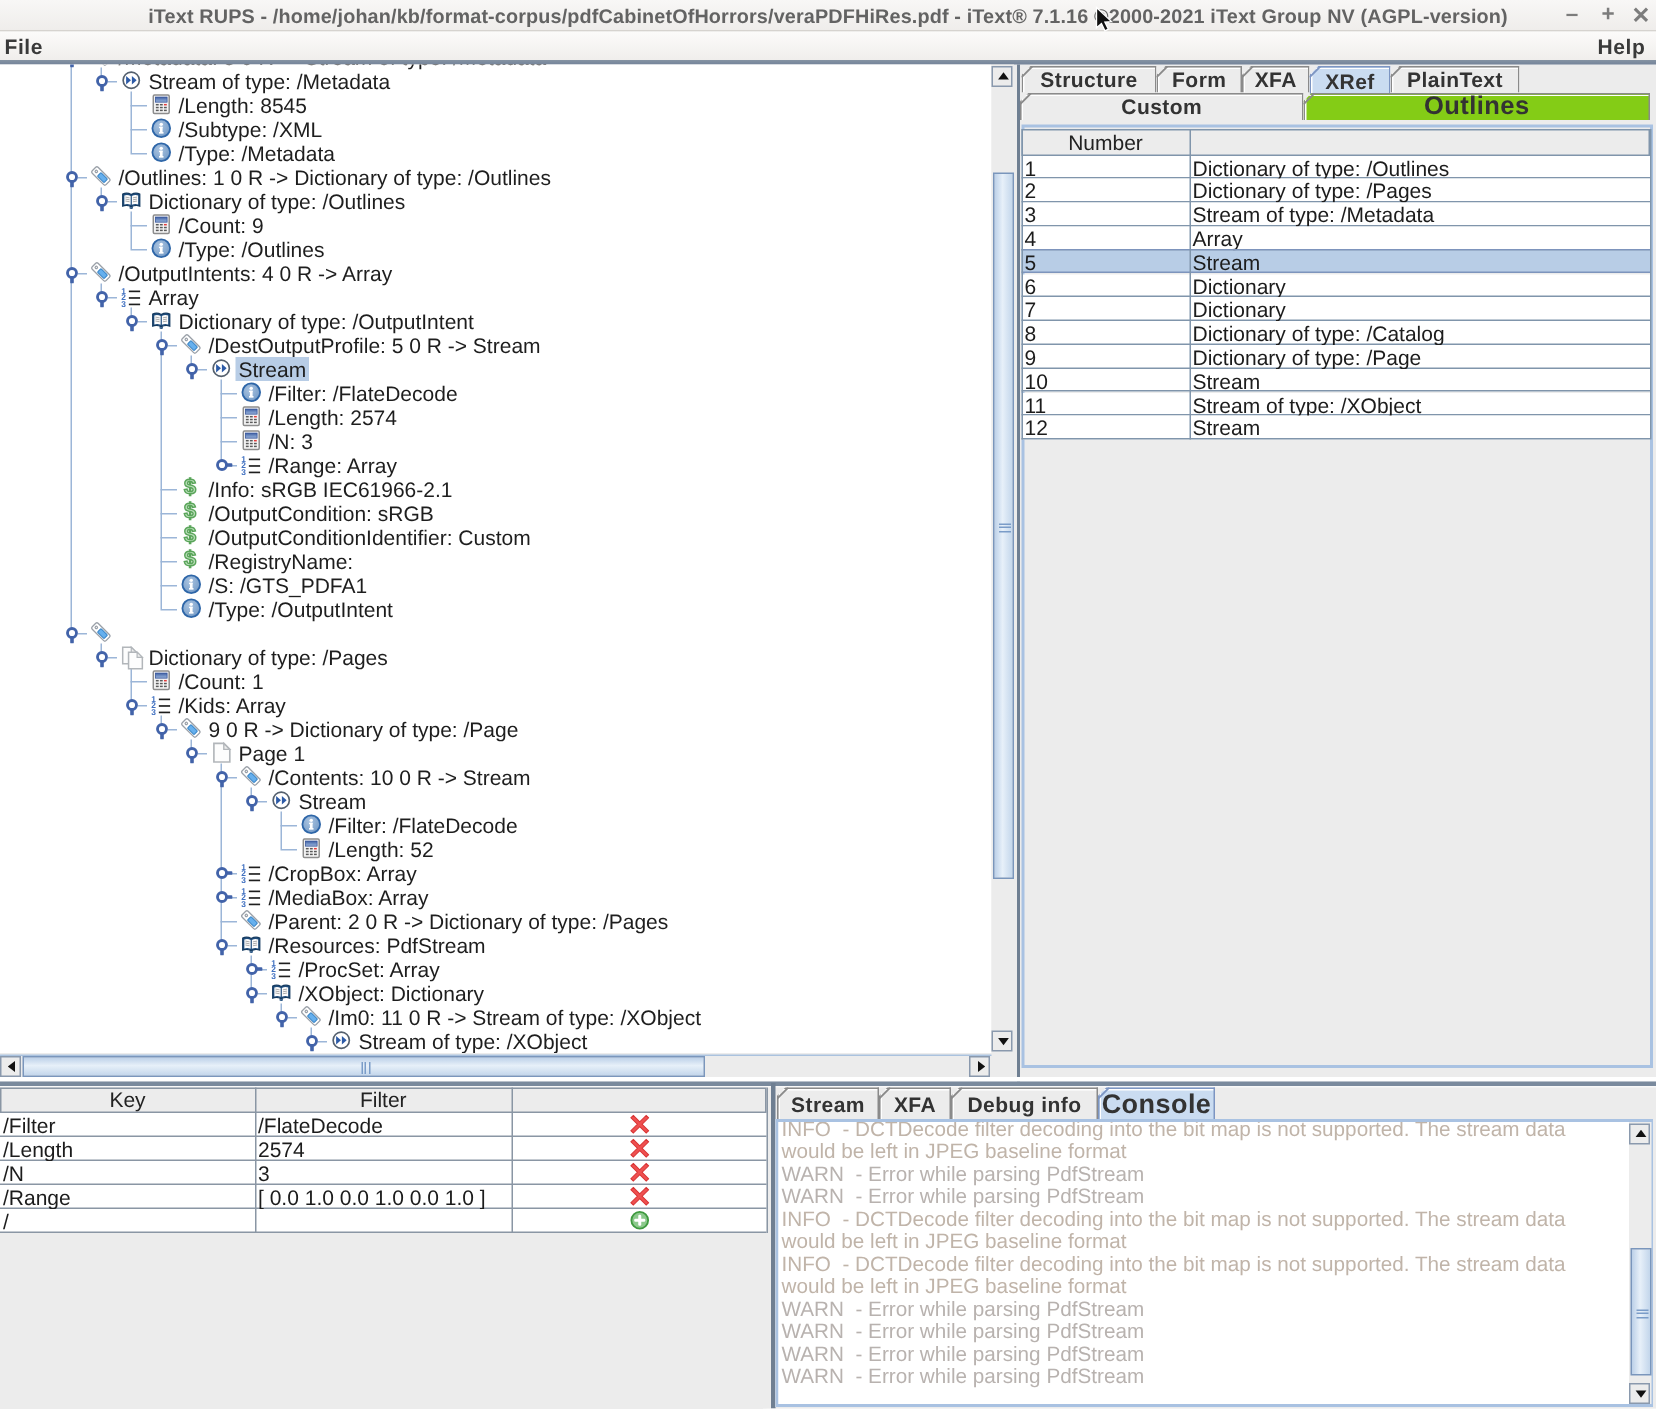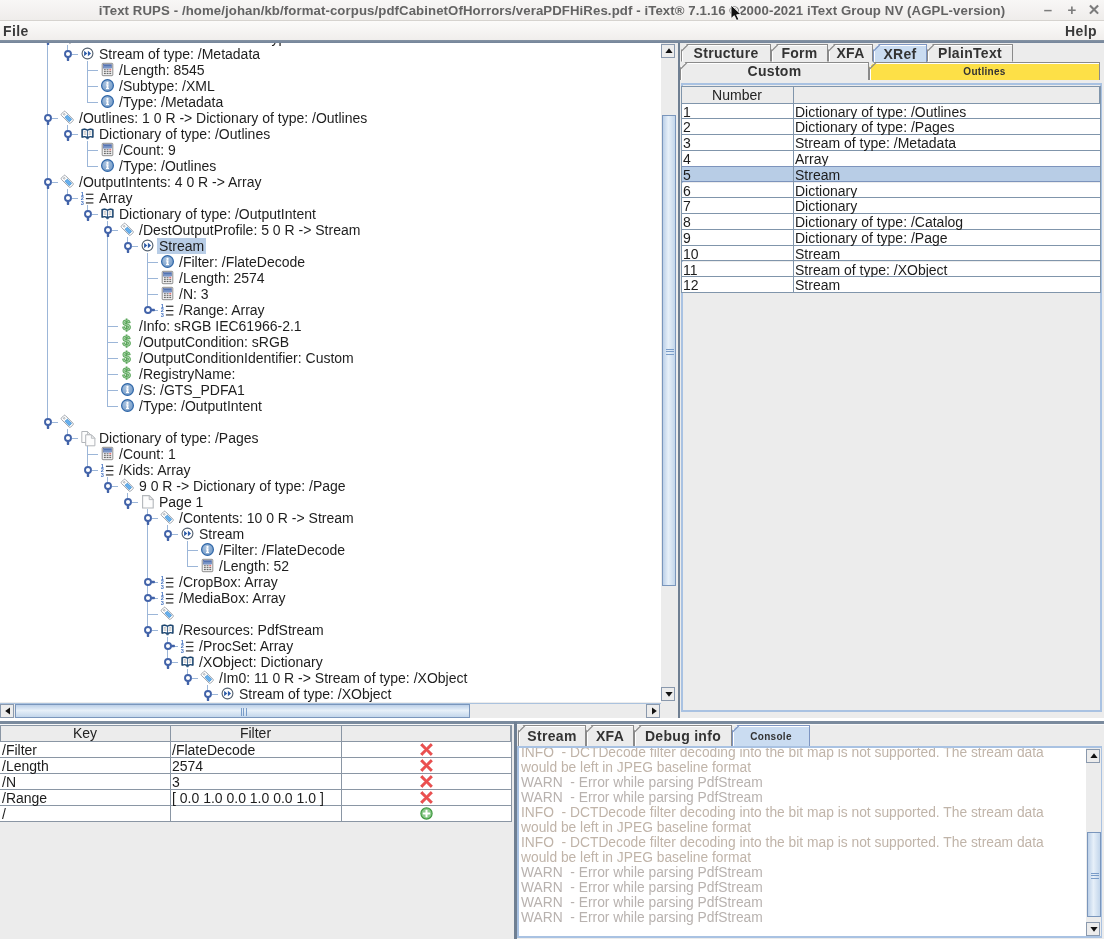--- a/index.html
+++ b/index.html
@@ -580,20 +580,21 @@
         <text x="-0.2" y="13.7" font-size="5.6" font-weight="bold" fill="#4070c0" font-family="Liberation Sans,sans-serif">3</text>
       </svg>
 <div class="trow" style="left:179px;top:547.5px">/MediaBox: Array</div>
 <svg width="13" height="13" viewBox="0 0 13 13" style="position:absolute;left:161px;top:564.5px;overflow:visible">
         <g transform="rotate(45 6.5 6.5)">
           <rect x="-0.3" y="3.8" width="13" height="5.5" rx="1.1" fill="#fff" stroke="#9aa0a8" stroke-width="0.9"></rect>
           <circle cx="1.9" cy="6.55" r="0.8" fill="#fff" stroke="#9aa0a8" stroke-width="0.8"></circle>
           <rect x="4.6" y="4.9" width="6.2" height="3.3" rx="0.5" fill="#66b0ee" stroke="#3a86c8" stroke-width="0.7"></rect>
         </g>
       </svg>
+<div class="trow" style="left:179px;top:563.5px">/Parent: 2 0 R -&gt; Dictionary of type: /Pages</div>
 <div class="tl" style="left:152px;top:587.5px;width:6px;height:1px"></div>
 <svg width="18" height="18" viewBox="0 0 18 18" style="position:absolute;left:138.5px;top:578.5px;overflow:visible">
         <rect x="7.8" y="11.1" width="2.4" height="4.8" rx="0.6" fill="#4263a9"></rect>
         <circle cx="9" cy="9" r="3.0" fill="#fff" stroke="#4263a9" stroke-width="1.9"></circle>
       </svg>
 <svg width="13" height="13" viewBox="0 0 13 13" style="position:absolute;left:161px;top:580.5px;overflow:visible">
         <path d="M0.8,2.4 Q3.6,1.1 6.5,2.7 Q9.4,1.1 12.2,2.4 L12.2,10.4 Q9.4,9.2 6.5,10.9 Q3.6,9.2 0.8,10.4 Z" fill="#1e4c7c" stroke="#143a60" stroke-width="0.8"></path>
         <path d="M1.9,3.3 Q4,2.5 6.1,3.7 L6.1,9.5 Q4,8.6 1.9,9.3 Z" fill="#fdfdfd"></path>
         <path d="M11.1,3.3 Q9,2.5 6.9,3.7 L6.9,9.5 Q9,8.6 11.1,9.3 Z" fill="#fdfdfd"></path>
         <g stroke="#9a9a9a" stroke-width="0.55">
@@ -722,21 +723,21 @@
       <line x1="0" y1="7.5" x2="7.5" y2="0" stroke="#7d95c2" stroke-width="1.2"></line>
     </svg>
     <div class="tab" style="left:927px;top:44px;width:86px;height:17.5px;background:#ececec;font-size:14px;border-color:#8a8a8a">PlainText</div>
     <svg width="9" height="9" style="position:absolute;left:927px;top:44px">
       <line x1="0" y1="7.5" x2="7.5" y2="0" stroke="#8a8a8a" stroke-width="1.2"></line>
     </svg>
     <div class="tab" style="left:680px;top:61.5px;width:189px;height:18.5px;background:#ececec;font-size:14px;border-color:#8a8a8a">Custom</div>
     <svg width="9" height="9" style="position:absolute;left:680px;top:61.5px">
       <line x1="0" y1="7.5" x2="7.5" y2="0" stroke="#8a8a8a" stroke-width="1.2"></line>
     </svg>
-    <div class="tab" style="left:869px;top:61.5px;width:231px;height:18.5px;background:#fde047;font-size:10px;border-color:#8a8a8a">Outlines</div>
+    <div class="tab" style="left:869px;top:61.5px;width:231px;height:18.5px;background:#84cc16;font-size:17px;border-color:#8a8a8a">Outlines</div>
     <svg width="9" height="9" style="position:absolute;left:869px;top:61.5px">
       <line x1="0" y1="7.5" x2="7.5" y2="0" stroke="#8a8a8a" stroke-width="1.2"></line>
     </svg>
 <div style="position:absolute;left:681px;top:83px;width:421px;height:629px;border:2px solid #a9c2e2;background:#ececec"></div>
 <div style="position:absolute;left:681px;top:86px;width:419px;height:17.5px;background:#ececec;border:1px solid #8095ab;box-sizing:border-box"></div>
 <div class="tctr" style="left:681px;top:87px;width:112px">Number</div>
 <div style="position:absolute;left:681px;top:103.5px;width:419px;height:15.8px;background:#fff;border-bottom:1px solid #8095ab;box-sizing:border-box"></div>
 <div class="tcell" style="left:683px;top:104.5px">1</div>
 <div class="tcell" style="left:795px;top:104.5px">Dictionary of type: /Outlines</div>
 <div style="position:absolute;left:681px;top:119.3px;width:419px;height:15.8px;background:#fff;border-bottom:1px solid #8095ab;box-sizing:border-box"></div>
@@ -827,21 +828,21 @@
       <line x1="0" y1="7.5" x2="7.5" y2="0" stroke="#8a8a8a" stroke-width="1.2"></line>
     </svg>
     <div class="tab" style="left:586px;top:724.5px;width:48px;height:21.5px;background:#ececec;font-size:14px;border-color:#8a8a8a">XFA</div>
     <svg width="9" height="9" style="position:absolute;left:586px;top:724.5px">
       <line x1="0" y1="7.5" x2="7.5" y2="0" stroke="#8a8a8a" stroke-width="1.2"></line>
     </svg>
     <div class="tab" style="left:634px;top:724.5px;width:98px;height:21.5px;background:#ececec;font-size:14px;border-color:#8a8a8a">Debug info</div>
     <svg width="9" height="9" style="position:absolute;left:634px;top:724.5px">
       <line x1="0" y1="7.5" x2="7.5" y2="0" stroke="#8a8a8a" stroke-width="1.2"></line>
     </svg>
-    <div class="tab" style="left:732px;top:724.5px;width:78px;height:22.5px;background:#cadcf1;font-size:10px;border-color:#7d95c2">Console</div>
+    <div class="tab" style="left:732px;top:724.5px;width:78px;height:22.5px;background:#cadcf1;font-size:18px;border-color:#7d95c2">Console</div>
     <svg width="9" height="9" style="position:absolute;left:732px;top:724.5px">
       <line x1="0" y1="7.5" x2="7.5" y2="0" stroke="#7d95c2" stroke-width="1.2"></line>
     </svg>
 <div style="position:absolute;left:517px;top:746px;width:585px;height:192px;border:2px solid #a9c2e2;background:#fff"></div>
 <div style="position:absolute;left:519px;top:748px;width:565px;height:188px;background:#fff;overflow:hidden">
 </div>
 <div style="position:absolute;left:519px;top:748px;width:581px;height:188px;overflow:hidden">
 <div style="position:absolute;left:2px;top:-3px;font-size:13.8px;color:#c0b4a9;white-space:pre">INFO  - DCTDecode filter decoding into the bit map is not supported. The stream data</div>
 <div style="position:absolute;left:2px;top:12px;font-size:13.8px;color:#c0b4a9;white-space:pre">would be left in JPEG baseline format</div>
 <div style="position:absolute;left:2px;top:27px;font-size:13.8px;color:#b8b2af;white-space:pre">WARN  - Error while parsing PdfStream</div>

